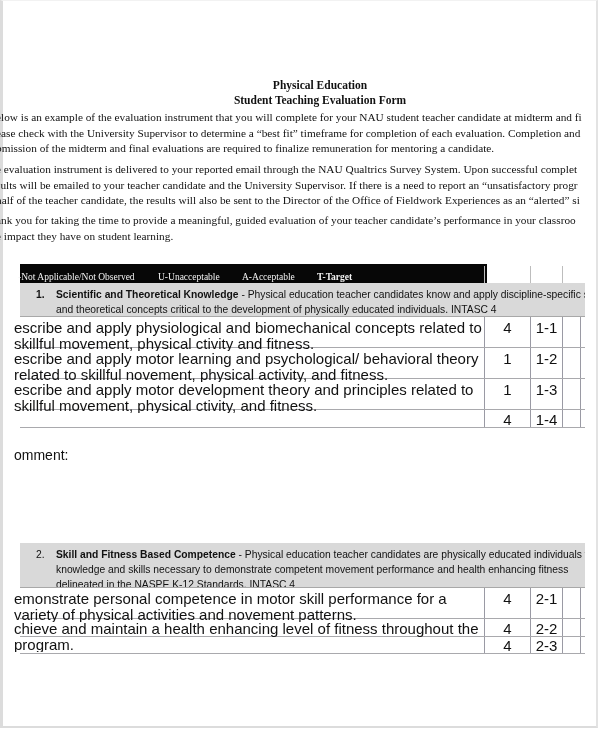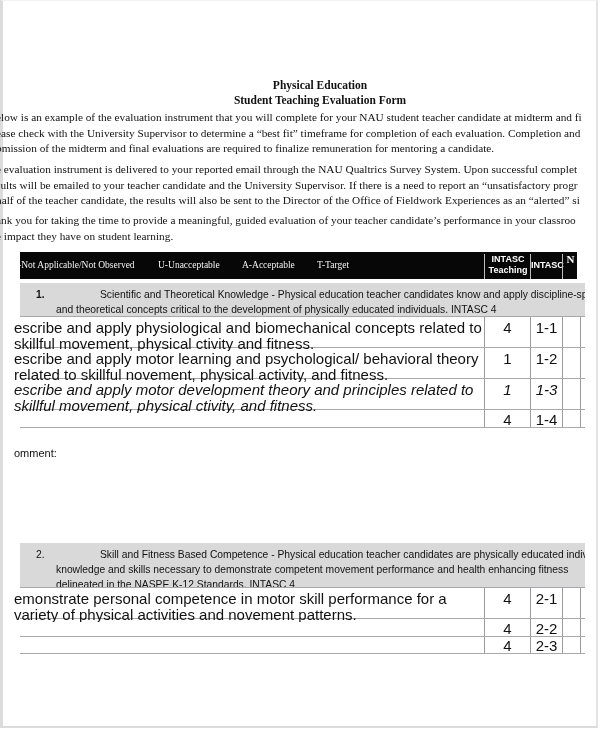--- a/index.html
+++ b/index.html
@@ -18,52 +18,52 @@
     .title {
       position: absolute; left: 0; width: 640px; top: 78px;
       text-align: center; font-weight: bold; font-size: 11.5px; line-height: 15px;
     }
     .para {
       position: absolute; left: 0; width: 640px; font-size: 11.3px; line-height: 15.5px;
       white-space: nowrap; overflow: hidden; margin-left: -4px;
     }
     .para span { display: block; }
     .legend-bar {
-      position: absolute; left: 20px; top: 252px; width: 557px; height: 27px;
+      position: absolute; left: 20px; top: 264px; width: 467px; height: 27px;
       background: #070707; color: #f4f4f4;
     }
     .legend-bar .lg { position: absolute; top: 8px; font-size: 9.5px; white-space: nowrap; }
     .legend-bar .hcol {
       position: absolute; top: 2px; height: 25px;
       border-left: 1px solid #bdbdbd;
       font-family: "Liberation Sans", sans-serif; font-weight: bold;
       font-size: 9px; line-height: 11px; text-align: center; color: #fff;
     }
     .sec-head {
       position: absolute; left: 20px; width: 565px; background: #d9d9d9;
       font-family: "Liberation Sans", sans-serif; font-size: 10.3px; line-height: 15px;
       white-space: nowrap; overflow: hidden; box-sizing: border-box;
       border-bottom: 1px solid #a8a8a8;
     }
     .sec-head .num { position: absolute; left: 16px; top: 4px; font-weight: bold; }
     .sec-head .txt { position: absolute; left: 36px; top: 4px; }
-    .sec-head b { font-weight: normal; margin-left: 44px; }
+    .sec-head b { font-weight: bold; }
     .table { position: absolute; left: 20px; width: 565px; font-family: "Liberation Sans", sans-serif; font-size: 15px; }
     .row {
       position: relative; border-bottom: 1px solid #a9a9ad; box-sizing: border-box;
     }
     .row .desc { position: absolute; left: -6px; top: 3px; width: 478px; line-height: 15.5px; white-space: normal; overflow: hidden; }
     .row .cell {
       position: absolute; top: 0; bottom: 0; border-left: 1px solid #9a9aa4;
       text-align: center; padding-top: 3px; line-height: 15px; box-sizing: border-box;
     }
     .c1 { left: 464px; width: 46px; }
     .c2 { left: 510px; width: 32px; }
     .c3 { left: 542px; width: 19px; border-right: 1px solid #9a9aa4; }
-    .comment { position: absolute; left: 14px; top: 447px; font-family: "Liberation Sans", sans-serif; font-size: 11px; }
+    .comment { position: absolute; left: 14px; top: 447px; font-family: "Liberation Sans", sans-serif; font-size: 14px; }
   </style>
 </head>
 <body>
 
 <div class="frame"></div>
 
 <div class="title">
   <div>Physical Education</div>
   <div>Student Teaching Evaluation Form</div>
 </div>
@@ -82,21 +82,21 @@
 
 <div class="para" style="top:213px;">
   <span>ank you for taking the time to provide a meaningful, guided evaluation of your teacher candidate’s performance in your classroo</span>
   <span>e impact they have on student learning.</span>
 </div>
 
 <div class="legend-bar">
   <span class="lg" style="left:-2px;">-Not Applicable/Not Observed</span>
   <span class="lg" style="left:138px;">U-Unacceptable</span>
   <span class="lg" style="left:222px;">A-Acceptable</span>
-  <span class="lg" style="left:297px;">T-Target</span>
+  <span class="lg" style="left:297px;font-weight:bold;">T-Target</span>
   <div class="hcol" style="left:464px; width:46px;">
     <div>INTASC</div>
     <div>Teaching</div>
   </div>
   <div class="hcol" style="left:510px; width:32px; padding-top:6px; box-sizing:border-box;">INTASC</div>
   <div class="hcol" style="left:542px; width:15px; font-family:'Liberation Serif',serif; font-size:11px;">N</div>
 </div>
 
 <div class="sec-head" style="top:283px; height:34px;">
   <span class="num">1.</span>
@@ -112,21 +112,21 @@
     <div class="cell c1">4</div>
     <div class="cell c2">1-1</div>
     <div class="cell c3"></div>
   </div>
   <div class="row" style="height:31px;">
     <div class="desc">escribe and apply motor learning and psychological/ behavioral theory related to skillful novement, physical activity, and fitness.</div>
     <div class="cell c1">1</div>
     <div class="cell c2">1-2</div>
     <div class="cell c3"></div>
   </div>
-  <div class="row" style="height:31px;font-style:italic;">
+  <div class="row" style="height:31px;">
     <div class="desc">escribe and apply motor development theory and principles related to skillful movement, physical ctivity, and fitness.</div>
     <div class="cell c1">1</div>
     <div class="cell c2">1-3</div>
     <div class="cell c3"></div>
   </div>
   <div class="row" style="height:18px;">
     <div class="cell c1" style="padding-top:2px;">4</div>
     <div class="cell c2" style="padding-top:2px;">1-4</div>
     <div class="cell c3"></div>
   </div>
@@ -145,20 +145,21 @@
 </div>
 
 <div class="table" style="top:588px;">
   <div class="row" style="height:31px;">
     <div class="desc">emonstrate personal competence in motor skill performance for a variety of physical activities and novement patterns.</div>
     <div class="cell c1">4</div>
     <div class="cell c2">2-1</div>
     <div class="cell c3"></div>
   </div>
   <div class="row" style="height:18px;">
+    <div class="desc" style="top:2px;">chieve and maintain a health enhancing level of fitness throughout the program.</div>
     <div class="cell c1" style="padding-top:2px;">4</div>
     <div class="cell c2" style="padding-top:2px;">2-2</div>
     <div class="cell c3"></div>
   </div>
   <div class="row" style="height:17px;">
     <div class="cell c1" style="padding-top:1px;">4</div>
     <div class="cell c2" style="padding-top:1px;">2-3</div>
     <div class="cell c3"></div>
   </div>
 </div>

